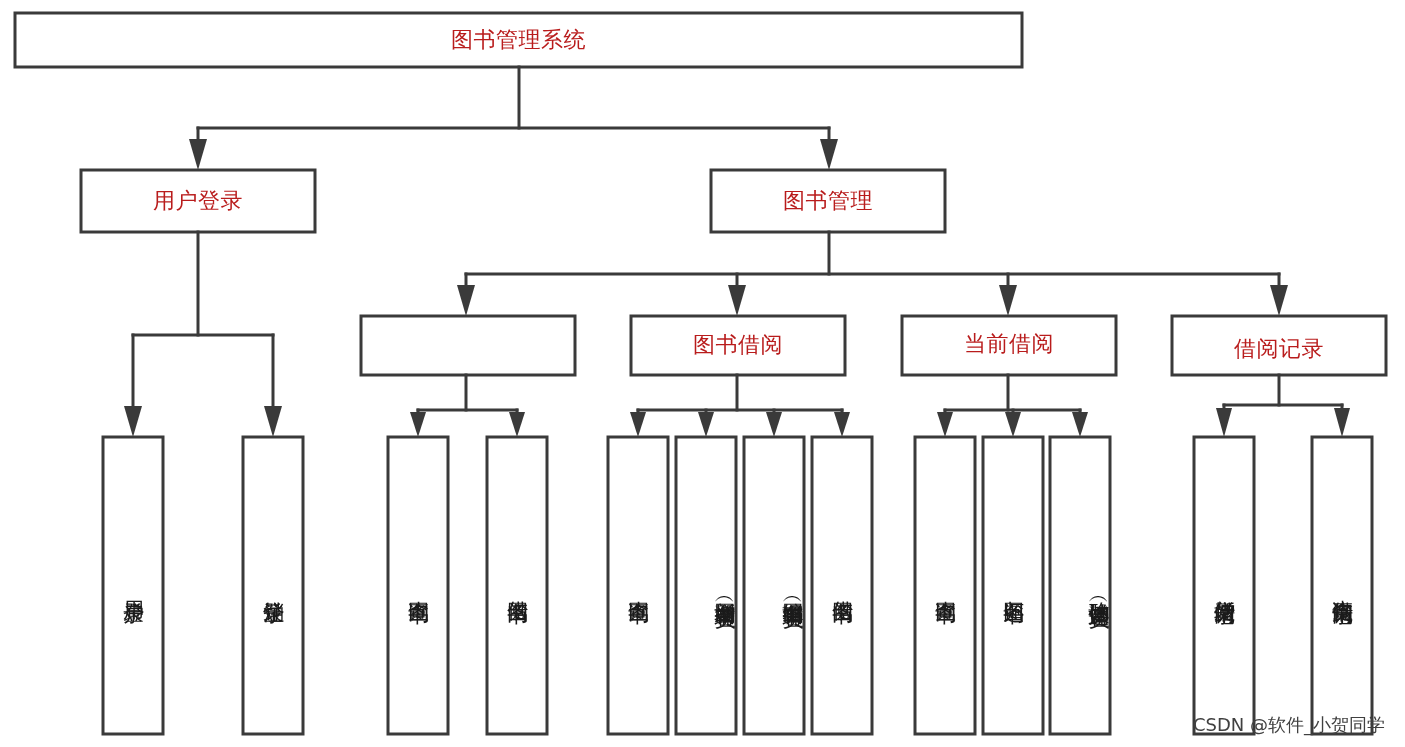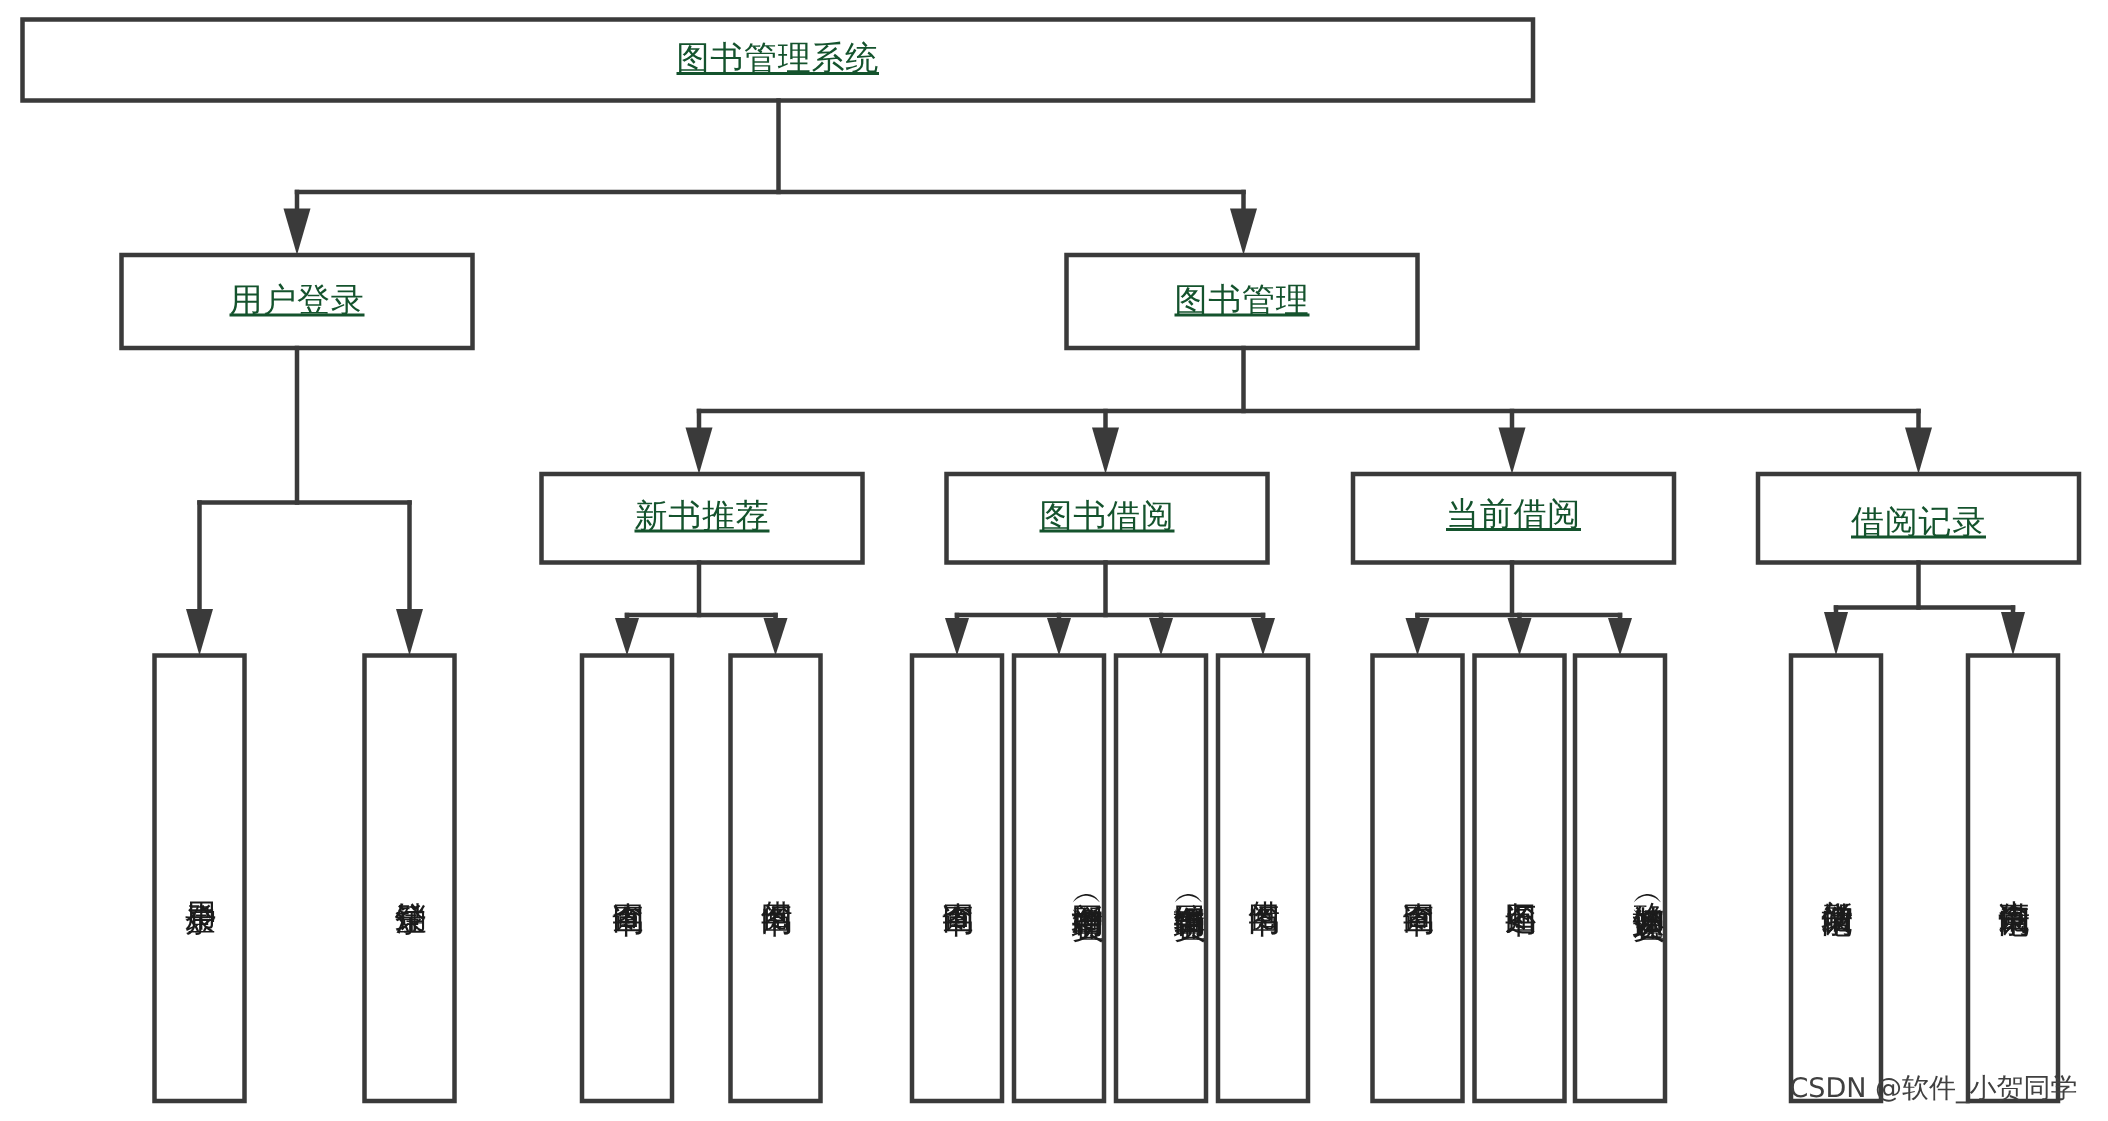--- a/index.html
+++ b/index.html
@@ -39,27 +39,26 @@
   }
   .arrow-head {
     fill: #3a3a3a;
     stroke: none;
   }
   .node-label-h {
     position: absolute;
     display: flex;
     align-items: center;
     justify-content: center;
-    color: #14532d;
+    color: #b91c1c;
     font-size: 22px;
     line-height: 1.1;
     letter-spacing: 0.5px;
     white-space: nowrap;
     pointer-events: none;
-    text-decoration: underline;
   }
   .node-label-v {
     position: absolute;
     display: flex;
     align-items: flex-start;
     justify-content: center;
     color: #1b1b1b;
     font-size: 21px;
     line-height: 1.12;
     writing-mode: vertical-rl;
@@ -177,21 +176,20 @@
     <polygon class="arrow-head" points="1224,437 1216,408 1232,408"></polygon>
     <polygon class="arrow-head" points="1342,437 1334,408 1350,408"></polygon>
 
   </svg>
 
   <div class="node-label-h" style="left:15px; top:13px; width:1007px; height:54px;">图书管理系统</div>
 
   <div class="node-label-h" style="left:81px; top:170px; width:234px; height:62px;">用户登录</div>
   <div class="node-label-h" style="left:711px; top:170px; width:234px; height:62px;">图书管理</div>
 
-  <div class="node-label-h" style="left:361px; top:316px; width:214px; height:59px;">新书推荐</div>
   <div class="node-label-h" style="left:631px; top:316px; width:214px; height:59px;text-align:right;">图书借阅</div>
   <div class="node-label-h" style="left:902px; top:316px; width:214px; height:56px;">当前借阅</div>
   <div class="node-label-h" style="left:1172px; top:316px; width:214px; height:67px;">借阅记录</div>
 
   <div class="node-label-v center" style="left:103px; top:437px; width:60px; height:297px;">用户登录</div>
   <div class="node-label-v center" style="left:243px; top:437px; width:60px; height:297px;">注销登录</div>
 
   <div class="node-label-v center" style="left:388px; top:437px; width:60px; height:297px;">查询图书</div>
   <div class="node-label-v center" style="left:487px; top:437px; width:60px; height:297px;">借阅图书</div>
 

